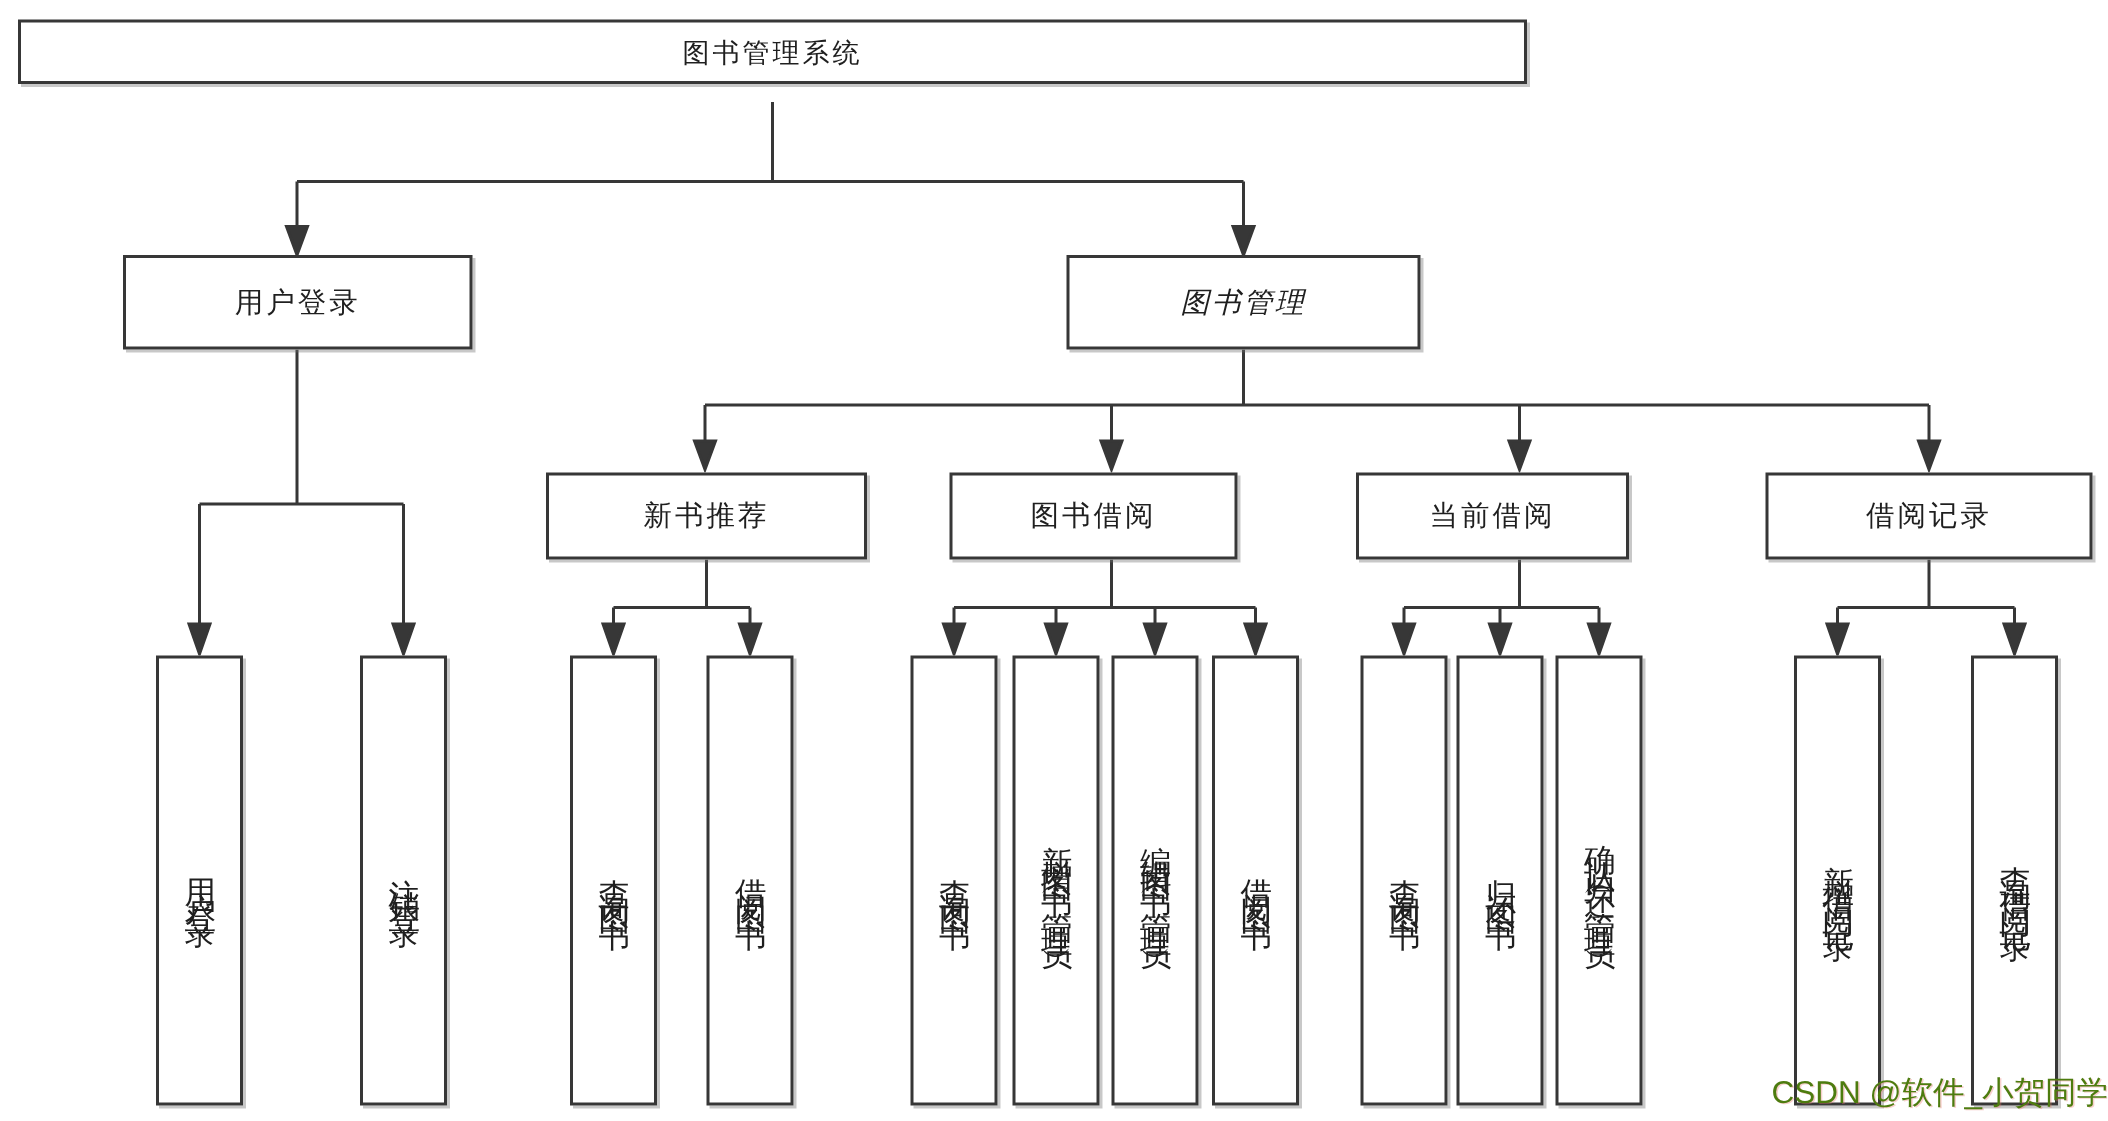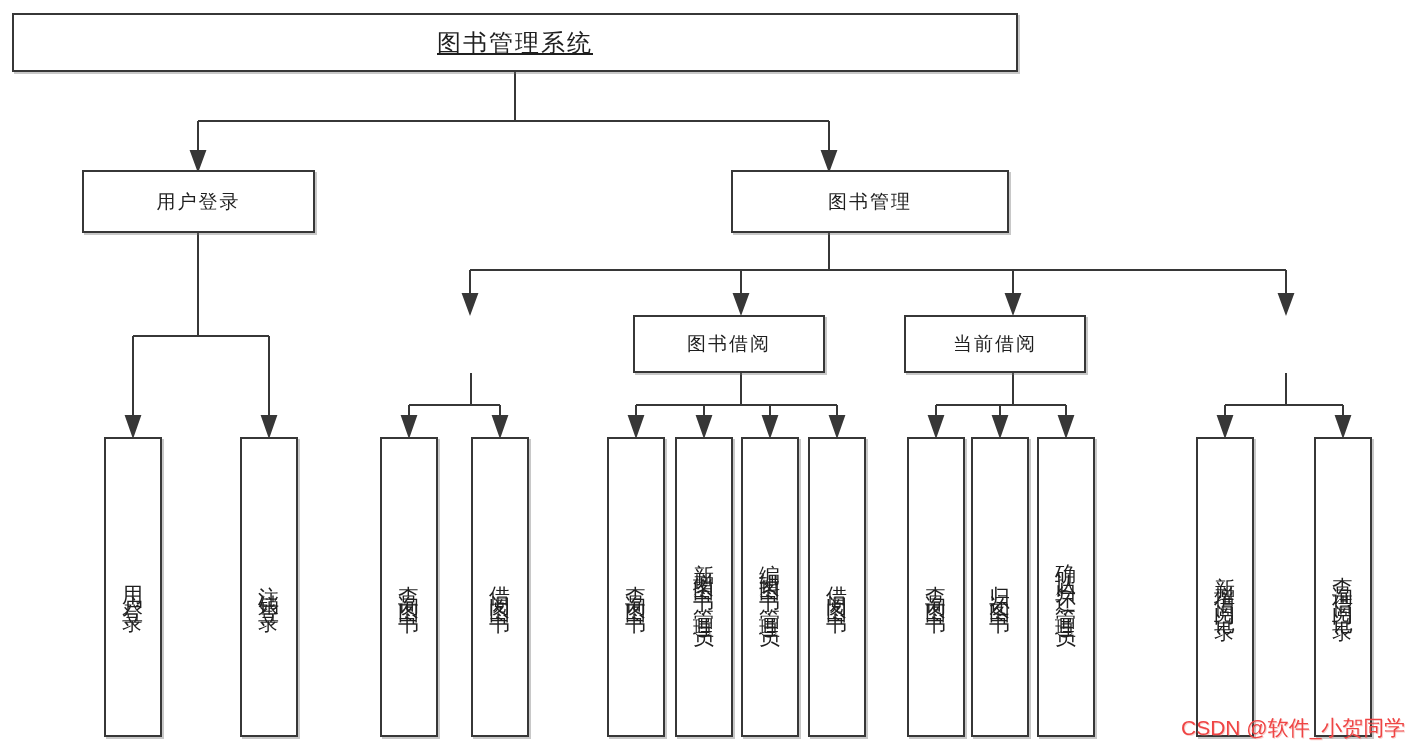--- a/index.html
+++ b/index.html
@@ -25,23 +25,23 @@
     background: #ffffff;
     border: 2px solid #373737;
     box-shadow: 2px 2px 0 rgba(110,110,110,0.38);
     display: flex;
     align-items: center;
     justify-content: center;
     z-index: 2;
     letter-spacing: 2px;
     white-space: nowrap;
   }
-  .root-box   { left: 12px;  top: 13px;  width: 1006px; height: 59px; font-size: 24px; text-decoration: underline; }
+  .root-box   { left: 12px;  top: 13px;  width: 1006px; height: 43px; font-size: 18px; }
   .l2-a       { left: 82px;  top: 170px; width: 233px;  height: 63px; font-size: 19px; }
-  .l2-b       { left: 731px; top: 170px; width: 278px;  height: 63px; font-size: 19px; }
+  .l2-b       { left: 711px; top: 170px; width: 236px;  height: 63px; font-size: 19px; font-style: italic; }
   .l3         { top: 315px; height: 58px; font-size: 19px; }
   .l3-a { left: 364px;  width: 214px; }
   .l3-b { left: 633px;  width: 192px; }
   .l3-c { left: 904px;  width: 182px; }
   .l3-d { left: 1177px; width: 218px; }
   .leaf {
     top: 437px; height: 300px; width: 58px;
   }
   .leaf .vtext {
     writing-mode: vertical-rl;
@@ -57,21 +57,21 @@
   .lf7  { left: 741px; }  .lf8  { left: 808px; }
   .lf9  { left: 907px; }  .lf10 { left: 971px; }
   .lf11 { left: 1037px; }
   .lf12 { left: 1196px; } .lf13 { left: 1314px; }
   #watermark {
     position: absolute;
     left: 1181px;
     top: 714px;
     z-index: 5;
     font-size: 21px;
-    color: #ef4444;
+    color: #4d7c0f;
     text-shadow: 1px 1px 0 rgba(231,121,111,0.35);
     white-space: nowrap;
   }
 </style>
 </head>
 <body>
 
 <div id="canvas">
 
   <svg id="connectors" viewBox="0 0 1405 747" xmlns="http://www.w3.org/2000/svg">
@@ -110,22 +110,24 @@
       <polygon points="1218,416 1232,416 1225,436"></polygon>
       <polygon points="1336,416 1350,416 1343,436"></polygon>
     </g>
   </svg>
 
   <div class="box root-box">图书管理系统</div>
 
   <div class="box l2-a">用户登录</div>
   <div class="box l2-b">图书管理</div>
 
+  <div class="box l3 l3-a">新书推荐</div>
   <div class="box l3 l3-b">图书借阅</div>
   <div class="box l3 l3-c">当前借阅</div>
+  <div class="box l3 l3-d">借阅记录</div>
 
   <div class="box leaf lf1">
     <span class="vtext">用户登录</span>
   </div>
   <div class="box leaf lf2">
     <span class="vtext">注销登录</span>
   </div>
 
   <div class="box leaf lf3">
     <span class="vtext">查询图书</span>

